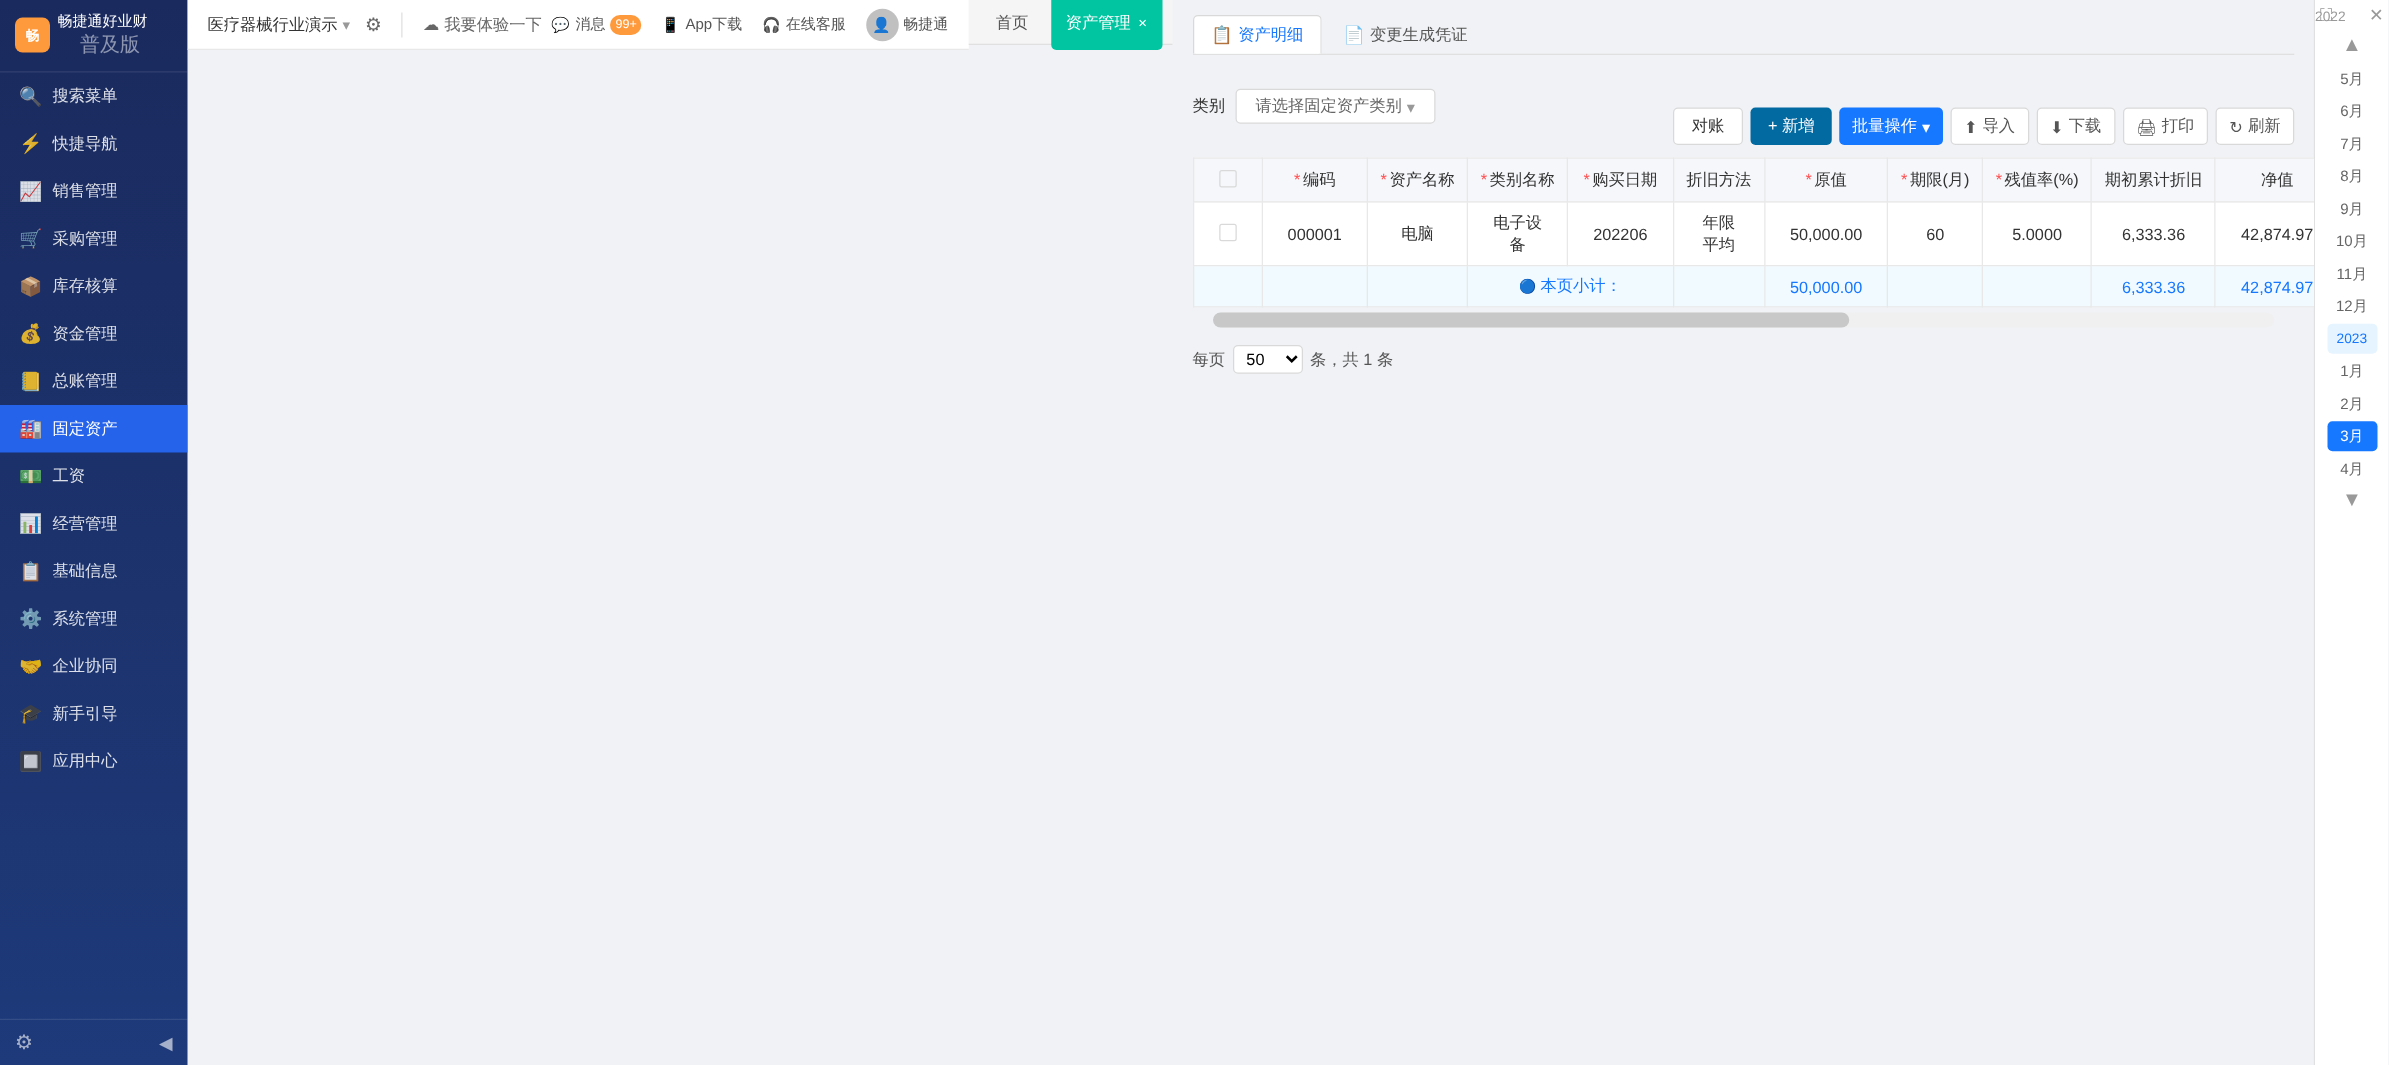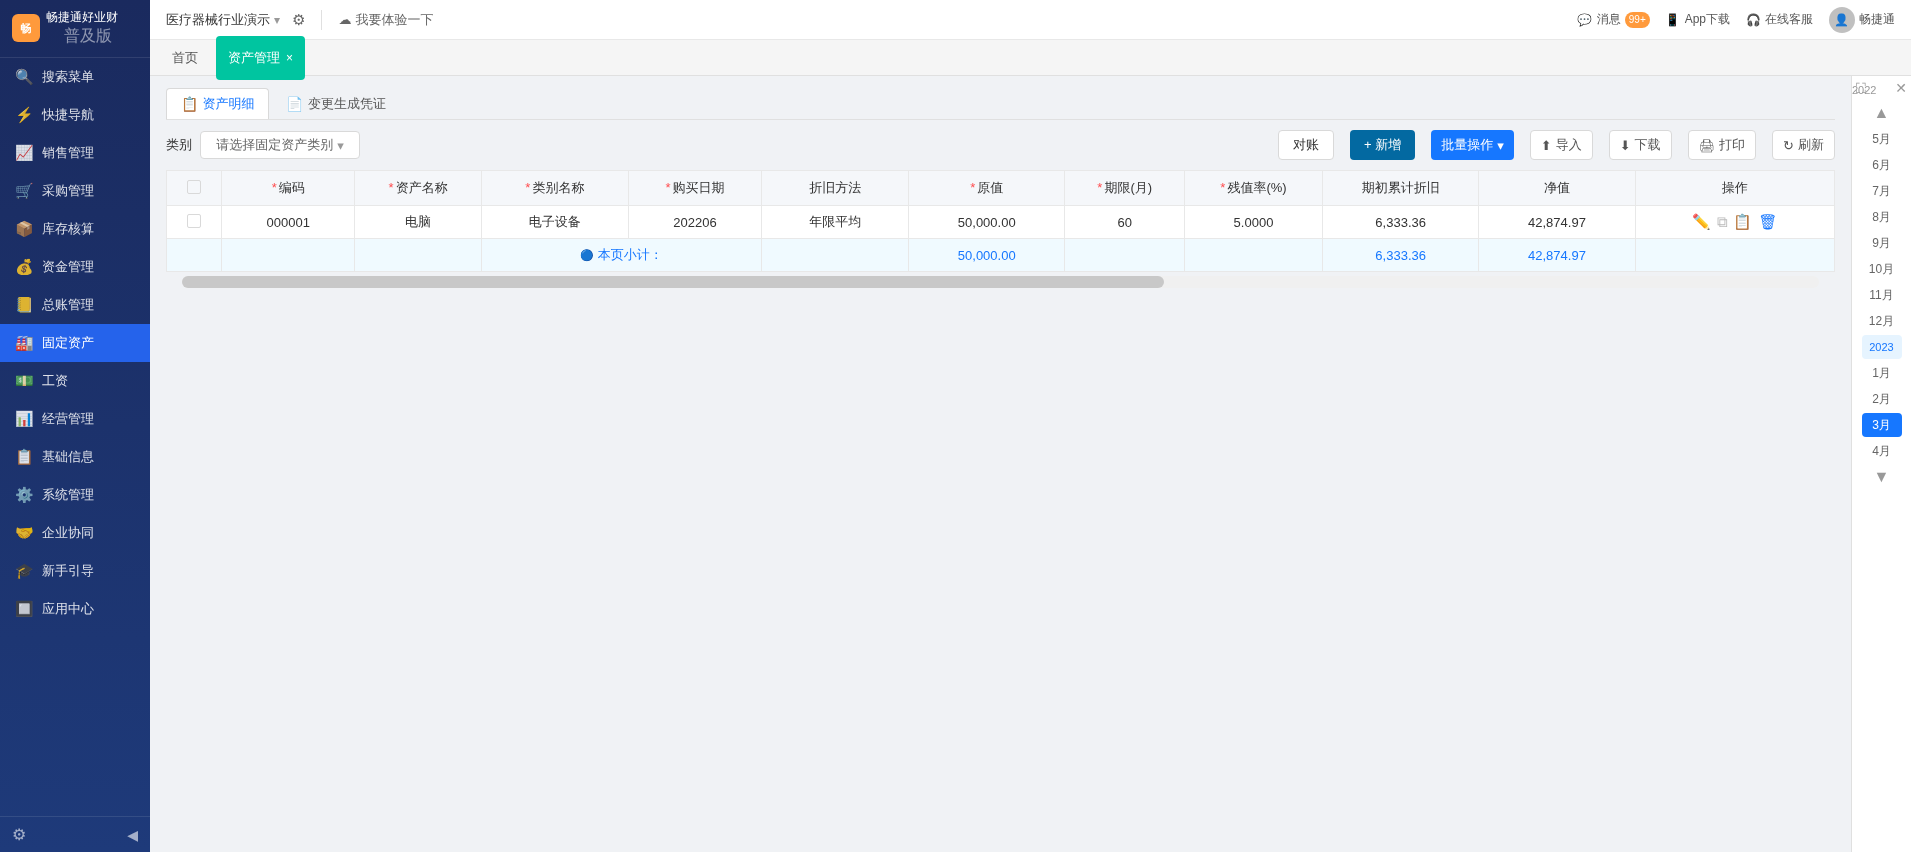--- a/index.html
+++ b/index.html
@@ -54,21 +54,21 @@
       display: flex; align-items: center; justify-content: space-between;
       padding: 8px 12px;
     }
     .sidebar-bottom-icon { color: rgba(255,255,255,0.6); font-size: 16px; cursor: pointer; }
     .sidebar-collapse-arrow { color: rgba(255,255,255,0.6); font-size: 14px; cursor: pointer; }
 
     
     .main-area {
       flex: 1;
       display: flex;
-      flex-direction: column;
+      flex-direction: row;
       overflow: hidden;
     }
 
     
     .topbar {
       background: #fff;
       height: 40px;
       display: flex;
       align-items: center;
       padding: 0 16px;
@@ -167,21 +167,21 @@
       font-weight: 500;
     }
     .inner-tab .tab-icon { font-size: 14px; }
 
     
     .toolbar {
       display: flex; align-items: center; gap: 8px;
       margin-bottom: 10px;
     }
     .toolbar-left { display: flex; align-items: center; gap: 8px; }
-    .toolbar-right { margin-left: auto; display: flex; align-items: flex-end; gap: 16px; }
+    .toolbar-right { margin-left: auto; display: flex; align-items: flex-end; gap: 6px; margin-top: 32px; }
 
     .filter-label { font-size: 13px; color: #333; }
     .filter-select {
       display: flex; align-items: center; gap: 4px;
       border: 1px solid #d9d9d9; border-radius: 4px;
       padding: 4px 8px;
       background: #fff; cursor: pointer; font-size: 13px; color: #666;
       min-width: 160px;
       justify-content: center;
     }
@@ -544,20 +544,29 @@
             <td>42,874.97</td>
             <td></td>
           </tr>
         </tbody>
       </table>
 
       <div class="scrollbar-area">
         <div class="scrollbar-thumb"></div>
       </div>
 
+      <div class="pagination">
+        <span>每页</span>
+        <select class="page-size-select">
+          <option>50</option>
+          <option>100</option>
+          <option>200</option>
+        </select>
+        <span>条，共 1 条</span>
+      </div>
 
     </div>
 
     <div class="timeline-panel">
       <div class="timeline-header">
         <span>2022</span>
       </div>
       <span class="timeline-close">✕</span>
       <span class="timeline-expand">⛶</span>
 

